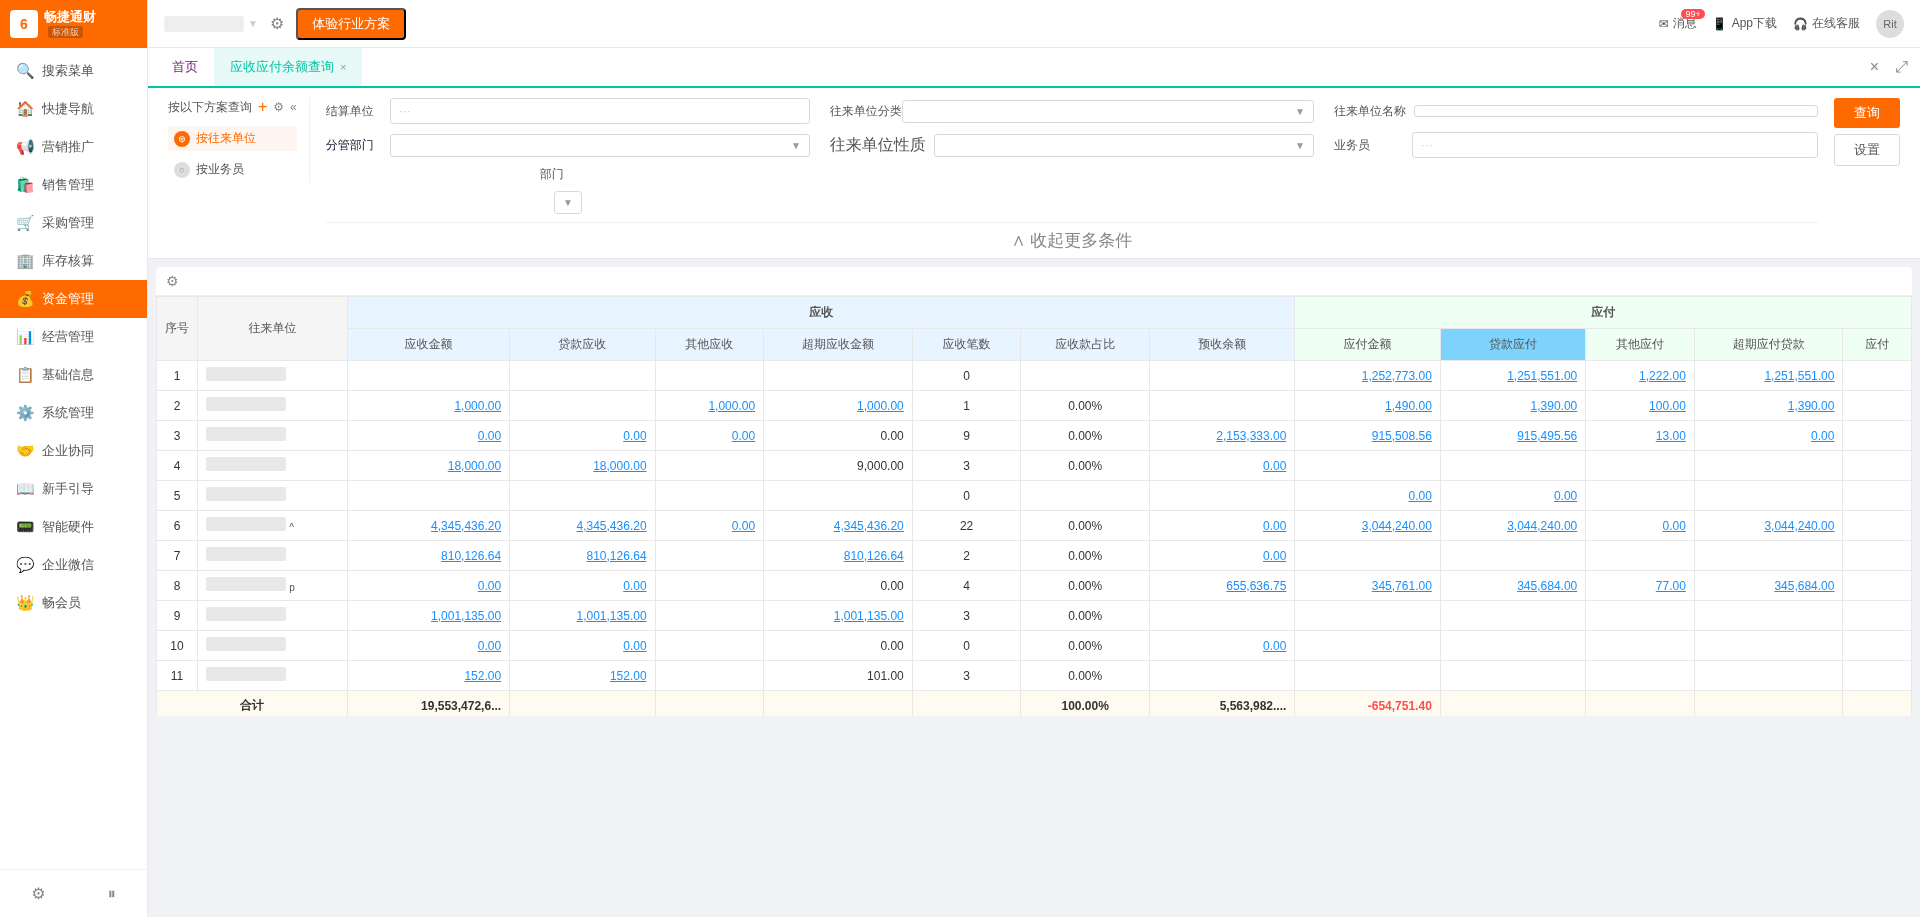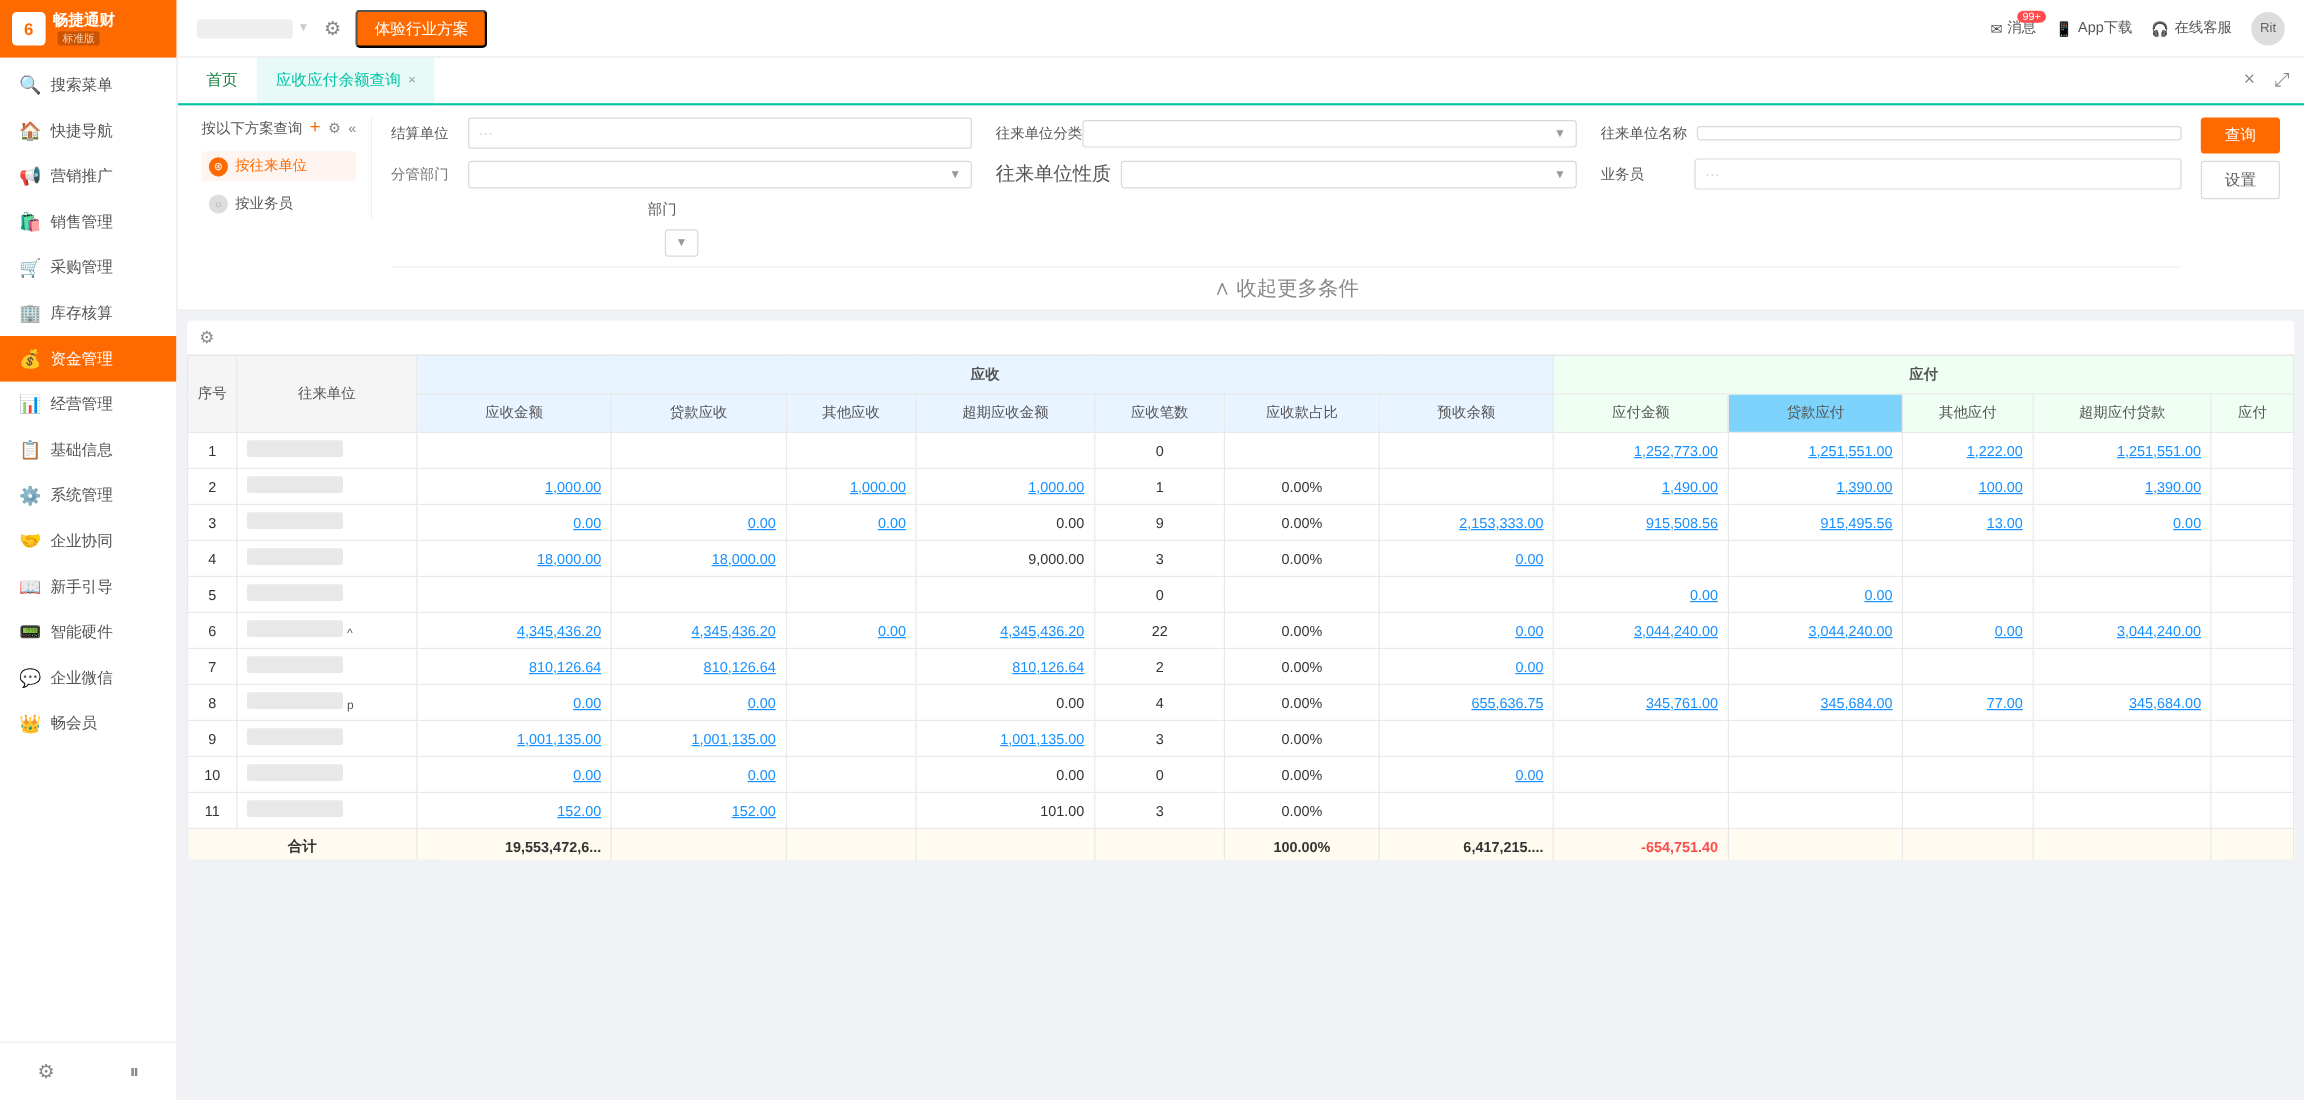--- a/index.html
+++ b/index.html
@@ -67,21 +67,21 @@
       position: fixed; left: 148px; top: 48px; right: 0; bottom: 0;
       display: flex; flex-direction: column; background: #f0f2f5;
     }
 
     
     .tabs-bar {
       background: #fff; display: flex; align-items: center; border-bottom: 2px solid #00c5a5;
       padding: 0 8px;
     }
     .tab-item {
-      padding: 10px 16px; cursor: pointer; font-size: 13px; color: #15803d;
+      padding: 10px 16px; cursor: pointer; font-size: 13px; color: #701a75;
       border-bottom: 2px solid transparent; margin-bottom: -2px;
       display: flex; align-items: center; gap: 6px;
     }
     .tab-item.active { color: #00c5a5; border-bottom-color: #00c5a5; background: #e8faf7; }
     .tab-close { font-size: 11px; color: #999; cursor: pointer; }
     .tabs-right { margin-left: auto; display: flex; align-items: center; gap: 8px; }
     .tabs-right-btn { cursor: pointer; color: #888; font-size: 16px; padding: 4px; }
 
     
     .page-container { flex: 1; overflow: auto; padding: 0; background: #f0f2f5; }
@@ -289,21 +289,21 @@
               <div class="field-input" style="flex:1; justify-content:flex-end;">
                 <span style="color:#999; font-size:10px;">▼</span>
               </div>
             </div>
             <div style="display:flex; align-items:center; gap:8px;">
               <span style="color:#555; font-size:12px; min-width:70px;">往来单位名称</span>
               <div class="field-input" style="flex:1;"></div>
             </div>
 
             <div style="display:flex; align-items:center; gap:8px;">
-              <span style="color:#737373; font-size:12px; min-width:56px;">分管部门</span>
+              <span style="color:#0f172a; font-size:12px; min-width:56px;">分管部门</span>
               <div class="field-input" style="flex:1; justify-content:flex-end;">
                 <span style="color:#999; font-size:10px;">▼</span>
               </div>
             </div>
             <div style="display:flex; align-items:center; gap:8px;">
               <span style="color:#555; font-size:16px; min-width:70px;">往来单位性质</span>
               <div class="field-input" style="flex:1; justify-content:flex-end;">
                 <span style="color:#999; font-size:10px;">▼</span>
               </div>
             </div>
@@ -544,21 +544,21 @@
           </tbody>
           <tfoot>
             <tr class="total-row">
               <td class="center" colspan="2">合计</td>
               <td class="number">19,553,472,6...</td>
               <td class="number"></td>
               <td class="number"></td>
               <td class="number"></td>
               <td class="center"></td>
               <td class="center">100.00%</td>
-              <td class="number">6,417,215....</td>
+              <td class="number">5,563,982....</td>
               <td class="number" style="color:#ff4d4f;">-654,751.40</td>
               <td class="number"></td>
               <td class="number"></td>
               <td class="number"></td>
               <td class="number"></td>
             </tr>
           </tfoot>
         </table>
       </div>
     </div>

